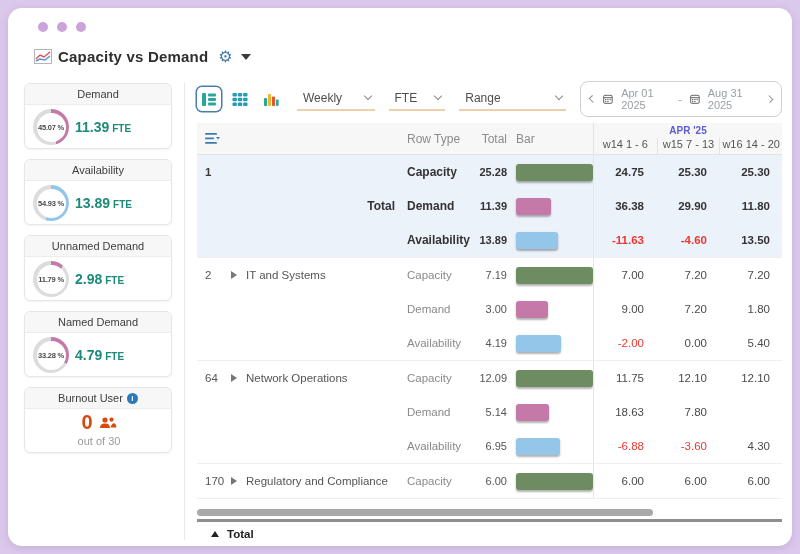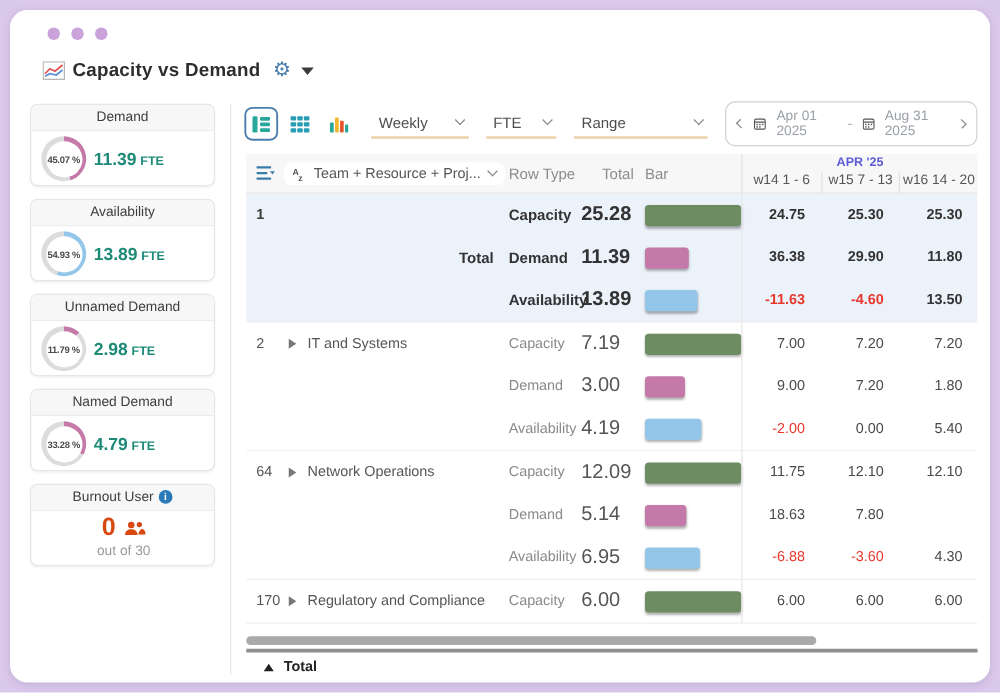--- a/index.html
+++ b/index.html
@@ -79,21 +79,21 @@
   .gid { position:absolute; left:8px; top:11px; font-size:11.5px; color:#555; }
   .highlight .gid { color:#3a3a3a; font-weight:bold; }
   .gcaret { position:absolute; left:34px; top:13px; width:0; height:0;
             border-left:6px solid #777; border-top:4px solid transparent; border-bottom:4px solid transparent; }
   .gname { position:absolute; left:49px; top:11px; font-size:11.5px; color:#555; white-space:nowrap; }
   .gname.total { left:auto; right:12px; top:50%; transform:translateY(-50%); font-weight:bold; color:#333; font-size:12px; }
   .group-rows { flex:1; display:flex; flex-direction:column; }
   .row { display:flex; height:34px; align-items:center; }
   .c-type { width:58px; font-size:11.5px; color:#8a8a8a; }
   .highlight .c-type { color:#333; font-weight:bold; font-size:12px; }
-  .c-total { width:42px; font-size:16px; color:#555; }
+  .c-total { width:42px; text-align:right; font-size:11px; color:#555; }
   .highlight .c-total { color:#333; font-weight:bold; }
   .c-bar { width:86px; padding-left:9px; align-self:center; }
   .bar { display:block; height:17px; border-radius:3px; box-shadow:0 1.5px 2px rgba(0,0,0,.3); }
   .c-week { width:63px; padding-right:12px; font-size:11.5px; color:#4a4a4a; height:100%;
             display:flex; align-items:center; justify-content:flex-end; }
   .c-week.first { border-left:1px solid #e6e6e6; }
   .highlight .c-week { font-weight:bold; color:#333; }
   .c-week.neg { color:#e8392f !important; }
 
   
@@ -265,28 +265,20 @@
       </div>
 
       <div class="grid-head">
         <div class="gh-left">
           <svg width="15" height="13" viewBox="0 0 15 13">
             <rect x="0" y="1" width="12" height="1.8" rx="0.9" fill="#3a7ca8"></rect>
             <rect x="0" y="5.5" width="9" height="1.8" rx="0.9" fill="#3a7ca8"></rect>
             <rect x="0" y="10" width="12" height="1.8" rx="0.9" fill="#3a7ca8"></rect>
             <path d="M11 6.4 L15 6.4 L13 9 Z" fill="#3a7ca8" transform="translate(0,-1.5)"></path>
           </svg>
-          <span class="pill">
-            <svg width="11" height="12" viewBox="0 0 11 12">
-              <text x="0" y="7" font-size="7" font-weight="bold" fill="#555" font-family="Liberation Sans, sans-serif">A</text>
-              <text x="4.5" y="12" font-size="7" font-weight="bold" fill="#555" font-family="Liberation Sans, sans-serif">z</text>
-            </svg>
-            <span>Team + Resource + Proj...</span>
-            <span class="chev"></span>
-          </span>
         </div>
         <div class="gh-cell gh-rowtype">Row Type</div>
         <div class="gh-cell gh-total">Total</div>
         <div class="gh-cell gh-bar">Bar</div>
         <div class="gh-weeks">
           <span class="gh-month">APR '25</span>
           <span class="gh-week">w14 1 - 6</span>
           <span class="gh-week">w15 7 - 13</span>
           <span class="gh-week">w16 14 - 20</span>
         </div>

